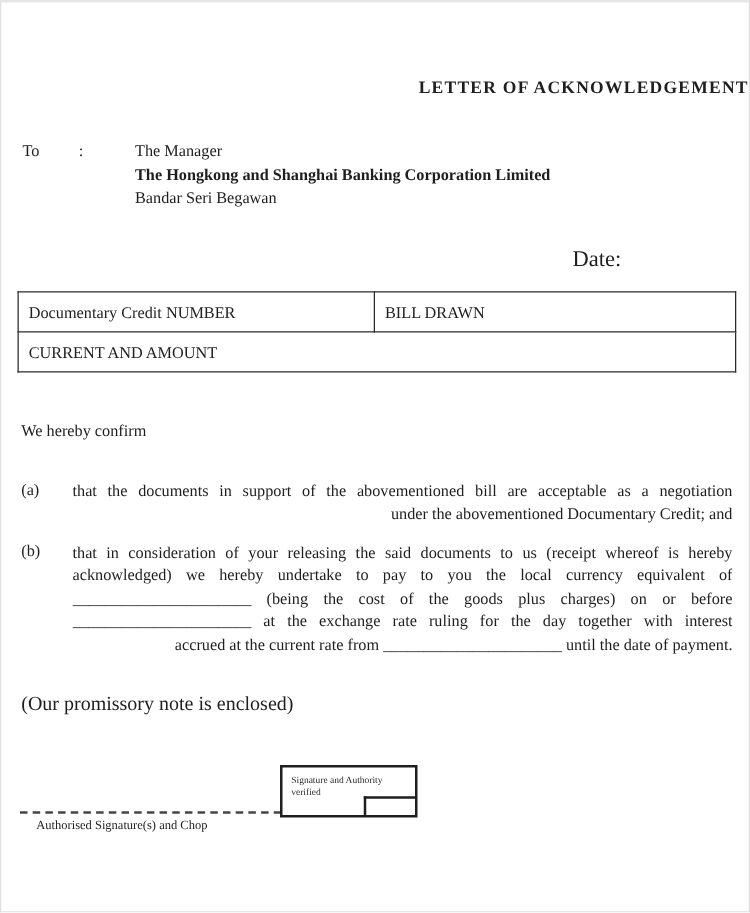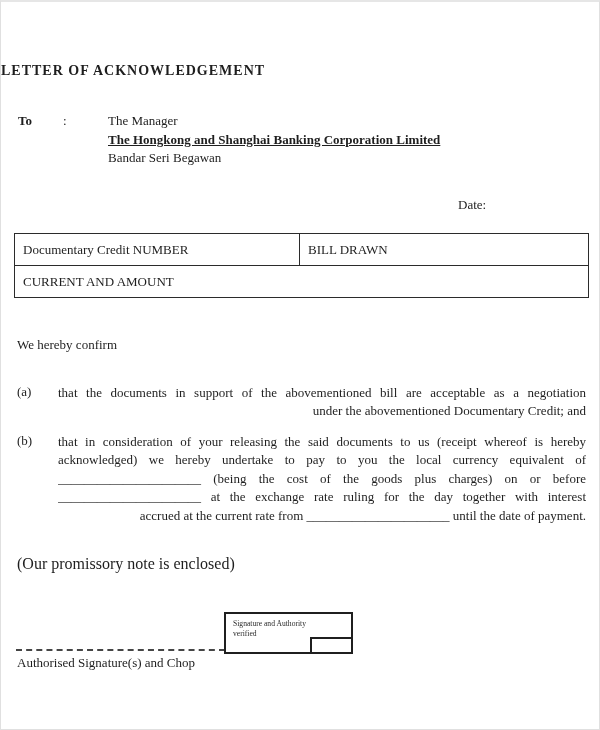--- a/index.html
+++ b/index.html
@@ -12,39 +12,39 @@
     border: 1px solid #e0e0e0;
     border-top: 2px solid #e6e6e6;
     font-family: "Liberation Serif", serif;
     color: #1e1e1e;
     font-size: 12.5px;
     overflow: hidden;
   }
   .title {
     position: absolute;
     top: 61px; left: 0; right: 0;
-    text-align: left;
+    text-align: right;
     font-weight: bold;
     font-size: 14px;
     letter-spacing: 1px;
   }
   .recipient {
     position: absolute;
     top: 110px; left: 17px;
     display: flex;
     line-height: 18.5px;
     font-size: 13px;
   }
-  .recipient .to-label { width: 45px; font-weight: bold; }
+  .recipient .to-label { width: 45px; }
   .recipient .colon { width: 45px; }
-  .recipient .addr-line2 { font-weight: bold; text-decoration: underline; }
+  .recipient .addr-line2 { font-weight: bold; }
   .date-label {
     position: absolute;
     top: 195px; left: 457px;
-    font-size: 13px;
+    font-size: 18px;
   }
   table.details {
     position: absolute;
     top: 231px; left: 13px;
     width: 574px;
     border-collapse: collapse;
     table-layout: fixed;
     font-size: 13px;
   }
   table.details td {
@@ -96,21 +96,21 @@
   .sig-line {
     position: absolute;
     top: 631px; left: 15px;
     width: 209px;
     height: 16px;
     border-bottom: 2px dashed #454545;
   }
   .stamp-box {
     position: absolute;
     top: 610px; left: 223px;
-    width: 129px; height: 42px;
+    width: 110px; height: 42px;
     box-sizing: border-box;
     border: 2px solid #1f1f1f;
     background: #ffffff;
   }
   .stamp-text {
     position: absolute;
     top: 5px; left: 7px;
     width: 86px;
     font-size: 7.6px;
     line-height: 1.3;
@@ -119,22 +119,22 @@
   .stamp-sub-box {
     position: absolute;
     right: 0; bottom: 0;
     width: 39px; height: 13px;
     border-left: 2px solid #1f1f1f;
     border-top: 2px solid #1f1f1f;
     background: #ffffff;
   }
   .sig-caption {
     position: absolute;
-    top: 653px; left: 16px;
-    font-size: 13px;
+    top: 653px; left: 28px;
+    font-size: 10px;
   }
 </style>
 </head>
 <body>
 
 <div class="page">
 
   <div class="title">LETTER OF ACKNOWLEDGEMENT</div>
 
   <div class="recipient">

